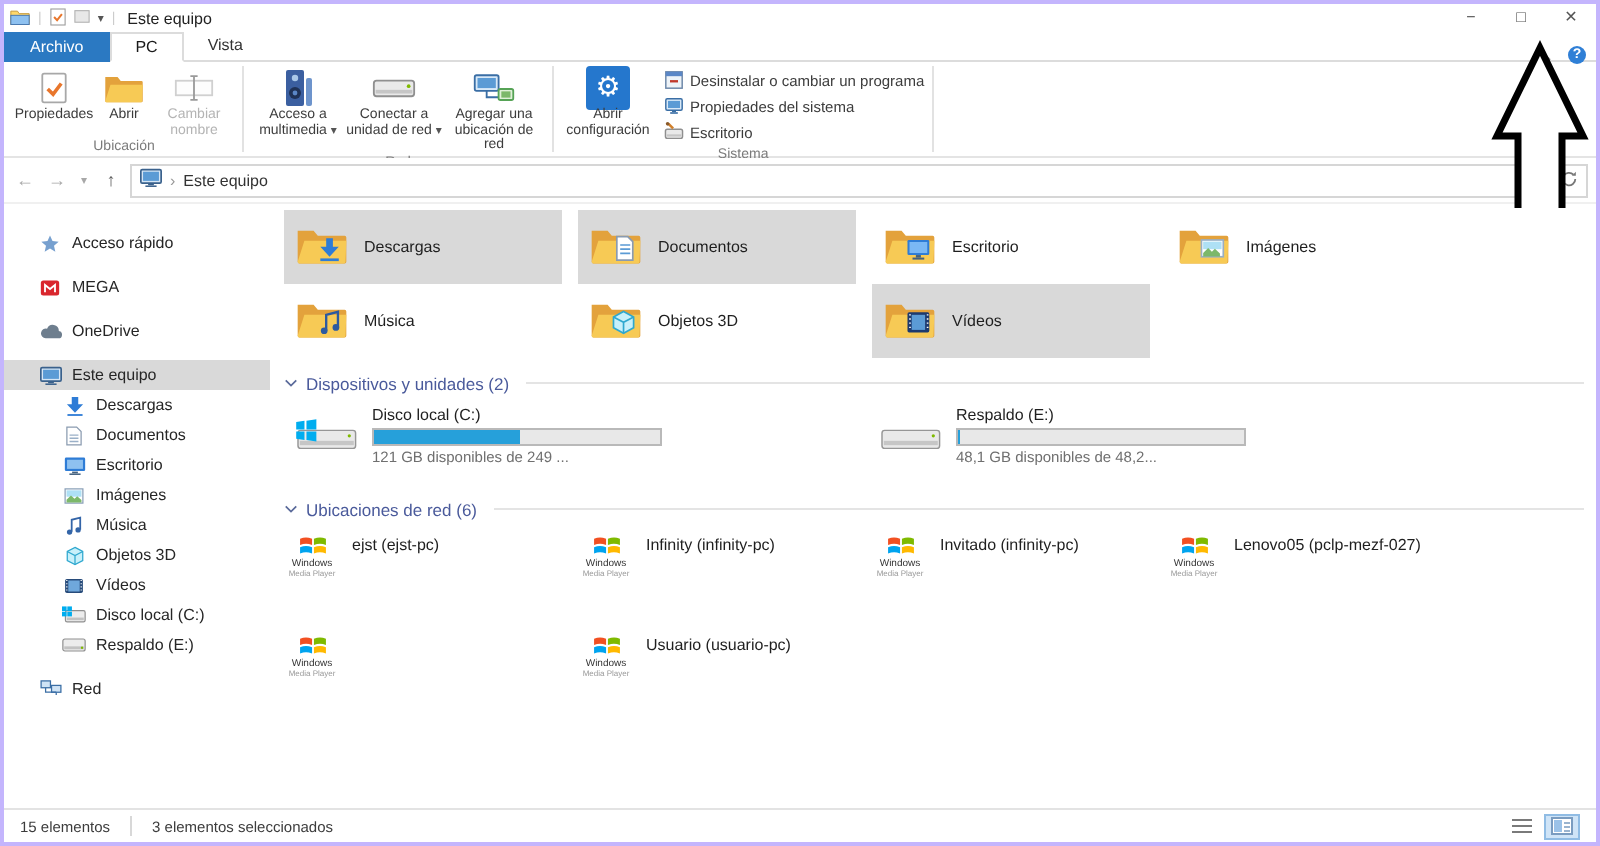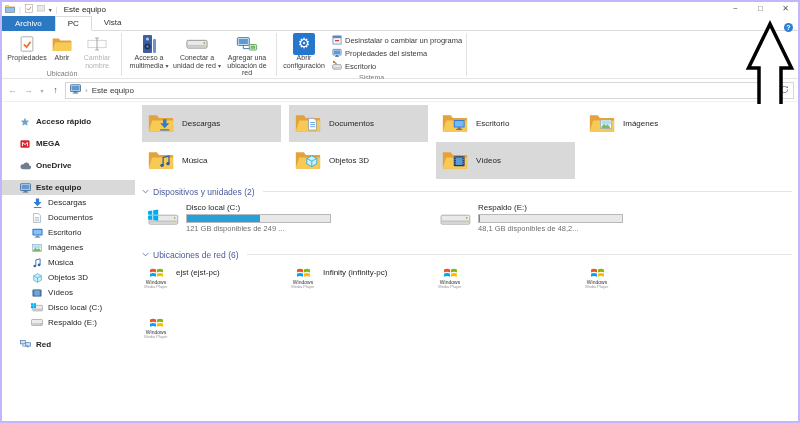--- a/index.html
+++ b/index.html
@@ -46,21 +46,21 @@
   .nav-ic.sm { width:8px; font-size:6px; }
   .addr-box { flex:1; height:17px; border:1px solid #d6d6d6; display:flex; align-items:center; font-size:8px; color:#333; padding:0 4px; gap:4px; background:#fff; }
   .addr-actions { margin-left:auto; display:flex; align-items:center; gap:6px; color:#777; font-size:7px; }
   .search-box { width:170px; height:17px; border:1px solid #d6d6d6; display:flex; align-items:center; font-size:8px; color:#8a8a8a; padding:0 4px; background:#fff; }
   .search-box .mag { margin-left:auto; display:flex; }
 
   
   .sidebar { position:absolute; top:100px; left:0; width:133px; bottom:17px; padding-top:12px; font-size:8px; overflow:hidden; background:#fff; }
   .side-item { display:flex; align-items:center; height:15px; color:#262626; cursor:default; }
   .side-item .ic { width:12px; display:flex; justify-content:center; margin-right:5px; }
-  .ind0 { padding-left:17px;font-weight:bold; } .ind1 { padding-left:29px; }
+  .ind0 { padding-left:17px; } .ind1 { padding-left:29px; }
   .side-item.selected { background:#d9d9d9; }
   .gap-before { margin-top:7px; }
 
   
   .content { position:absolute; top:100px; left:140px; right:2px; bottom:17px; overflow:hidden; background:#fff; }
   .section-header { display:flex; align-items:center; height:13px; margin-top:6px; color:#4a5a9b; font-size:8.5px; }
   .section-header .chev { margin-right:4px; display:flex; }
   .section-header .rule { flex:1; height:1px; background:#e4e4e4; margin-left:8px; margin-right:4px; }
   .folders-grid { display:grid; grid-template-columns:repeat(4,147px); margin-top:3px; }
   .folder-tile { display:flex; align-items:center; height:37px; width:139px; padding-left:6px; gap:8px; font-size:8px; color:#1f1f1f; }
@@ -572,45 +572,79 @@
           <div class="net-icon-block">
             <svg width="15" height="12" viewBox="0 0 16 13">
               <path d="M1 2.6C3.2 1.6 5.2 1.6 7.5 2.6V6C5.2 5 3.2 5 1 6z" fill="#f25022"></path>
               <path d="M8.5 2.6C10.8 1.6 12.8 1.6 15 2.6V6c-2.2-1-4.2-1-6.5 0z" fill="#7fba00"></path>
               <path d="M1 7.2c2.2-1 4.2-1 6.5 0v3.4c-2.3-1-4.3-1-6.5 0z" fill="#00a4ef"></path>
               <path d="M8.5 7.2c2.3-1 4.3-1 6.5 0v3.4c-2.2-1-4.2-1-6.5 0z" fill="#ffb900"></path>
             </svg>
             <div class="wmp-l1">Windows</div>
             <div class="wmp-l2">Media Player</div>
           </div>
+          <div class="net-label">Invitado (infinity-pc)</div>
         </div>
         <div class="net-tile">
           <div class="net-icon-block">
             <svg width="15" height="12" viewBox="0 0 16 13">
               <path d="M1 2.6C3.2 1.6 5.2 1.6 7.5 2.6V6C5.2 5 3.2 5 1 6z" fill="#f25022"></path>
               <path d="M8.5 2.6C10.8 1.6 12.8 1.6 15 2.6V6c-2.2-1-4.2-1-6.5 0z" fill="#7fba00"></path>
               <path d="M1 7.2c2.2-1 4.2-1 6.5 0v3.4c-2.3-1-4.3-1-6.5 0z" fill="#00a4ef"></path>
               <path d="M8.5 7.2c2.3-1 4.3-1 6.5 0v3.4c-2.2-1-4.2-1-6.5 0z" fill="#ffb900"></path>
             </svg>
             <div class="wmp-l1">Windows</div>
             <div class="wmp-l2">Media Player</div>
           </div>
+          <div class="net-label">Lenovo05 (pclp-mezf-027)</div>
         </div>
         <div class="net-tile">
           <div class="net-icon-block">
             <svg width="15" height="12" viewBox="0 0 16 13">
               <path d="M1 2.6C3.2 1.6 5.2 1.6 7.5 2.6V6C5.2 5 3.2 5 1 6z" fill="#f25022"></path>
               <path d="M8.5 2.6C10.8 1.6 12.8 1.6 15 2.6V6c-2.2-1-4.2-1-6.5 0z" fill="#7fba00"></path>
               <path d="M1 7.2c2.2-1 4.2-1 6.5 0v3.4c-2.3-1-4.3-1-6.5 0z" fill="#00a4ef"></path>
               <path d="M8.5 7.2c2.3-1 4.3-1 6.5 0v3.4c-2.2-1-4.2-1-6.5 0z" fill="#ffb900"></path>
             </svg>
             <div class="wmp-l1">Windows</div>
             <div class="wmp-l2">Media Player</div>
           </div>
         </div>
+        <div class="net-tile">
+          <div class="net-icon-block">
+            <svg width="15" height="12" viewBox="0 0 16 13">
+              <path d="M1 2.6C3.2 1.6 5.2 1.6 7.5 2.6V6C5.2 5 3.2 5 1 6z" fill="#f25022"></path>
+              <path d="M8.5 2.6C10.8 1.6 12.8 1.6 15 2.6V6c-2.2-1-4.2-1-6.5 0z" fill="#7fba00"></path>
+              <path d="M1 7.2c2.2-1 4.2-1 6.5 0v3.4c-2.3-1-4.3-1-6.5 0z" fill="#00a4ef"></path>
+              <path d="M8.5 7.2c2.3-1 4.3-1 6.5 0v3.4c-2.2-1-4.2-1-6.5 0z" fill="#ffb900"></path>
+            </svg>
+            <div class="wmp-l1">Windows</div>
+            <div class="wmp-l2">Media Player</div>
+          </div>
+          <div class="net-label">Usuario (usuario-pc)</div>
+        </div>
       </div>
   </div>
 
+  <div class="statusbar">
+    <span>15 elementos</span>
+    <span class="sb-divider"></span>
+    <span>3 elementos seleccionados</span>
+    <div class="view-toggles">
+      <span class="vt">
+          <svg width="12" height="10" viewBox="0 0 12 10">
+            <path d="M1 2h10M1 5h10M1 8h10" stroke="#7a7a7a"></path>
+          </svg>
+        </span>
+      <span class="vt selected">
+          <svg width="12" height="10" viewBox="0 0 12 10">
+            <rect x="1" y="1" width="10" height="8" fill="#fff" stroke="#7a9cc0"></rect>
+            <rect x="2" y="2" width="4" height="6" fill="#9bc2e8"></rect>
+            <path d="M7 3.5h3M7 5.5h3M7 7.5h3" stroke="#7a9cc0" stroke-width=".8"></path>
+          </svg>
+        </span>
+    </div>
+  </div>
 
   <svg class="arrow-overlay" width="800" height="423">
     <path d="M757 102 V66 H746.5 L768 22 L789.5 66 H779 V102" fill="#ffffff" stroke="#000" stroke-width="3.5" stroke-linejoin="miter"></path>
   </svg>
 </div>
 
 </body></html>

